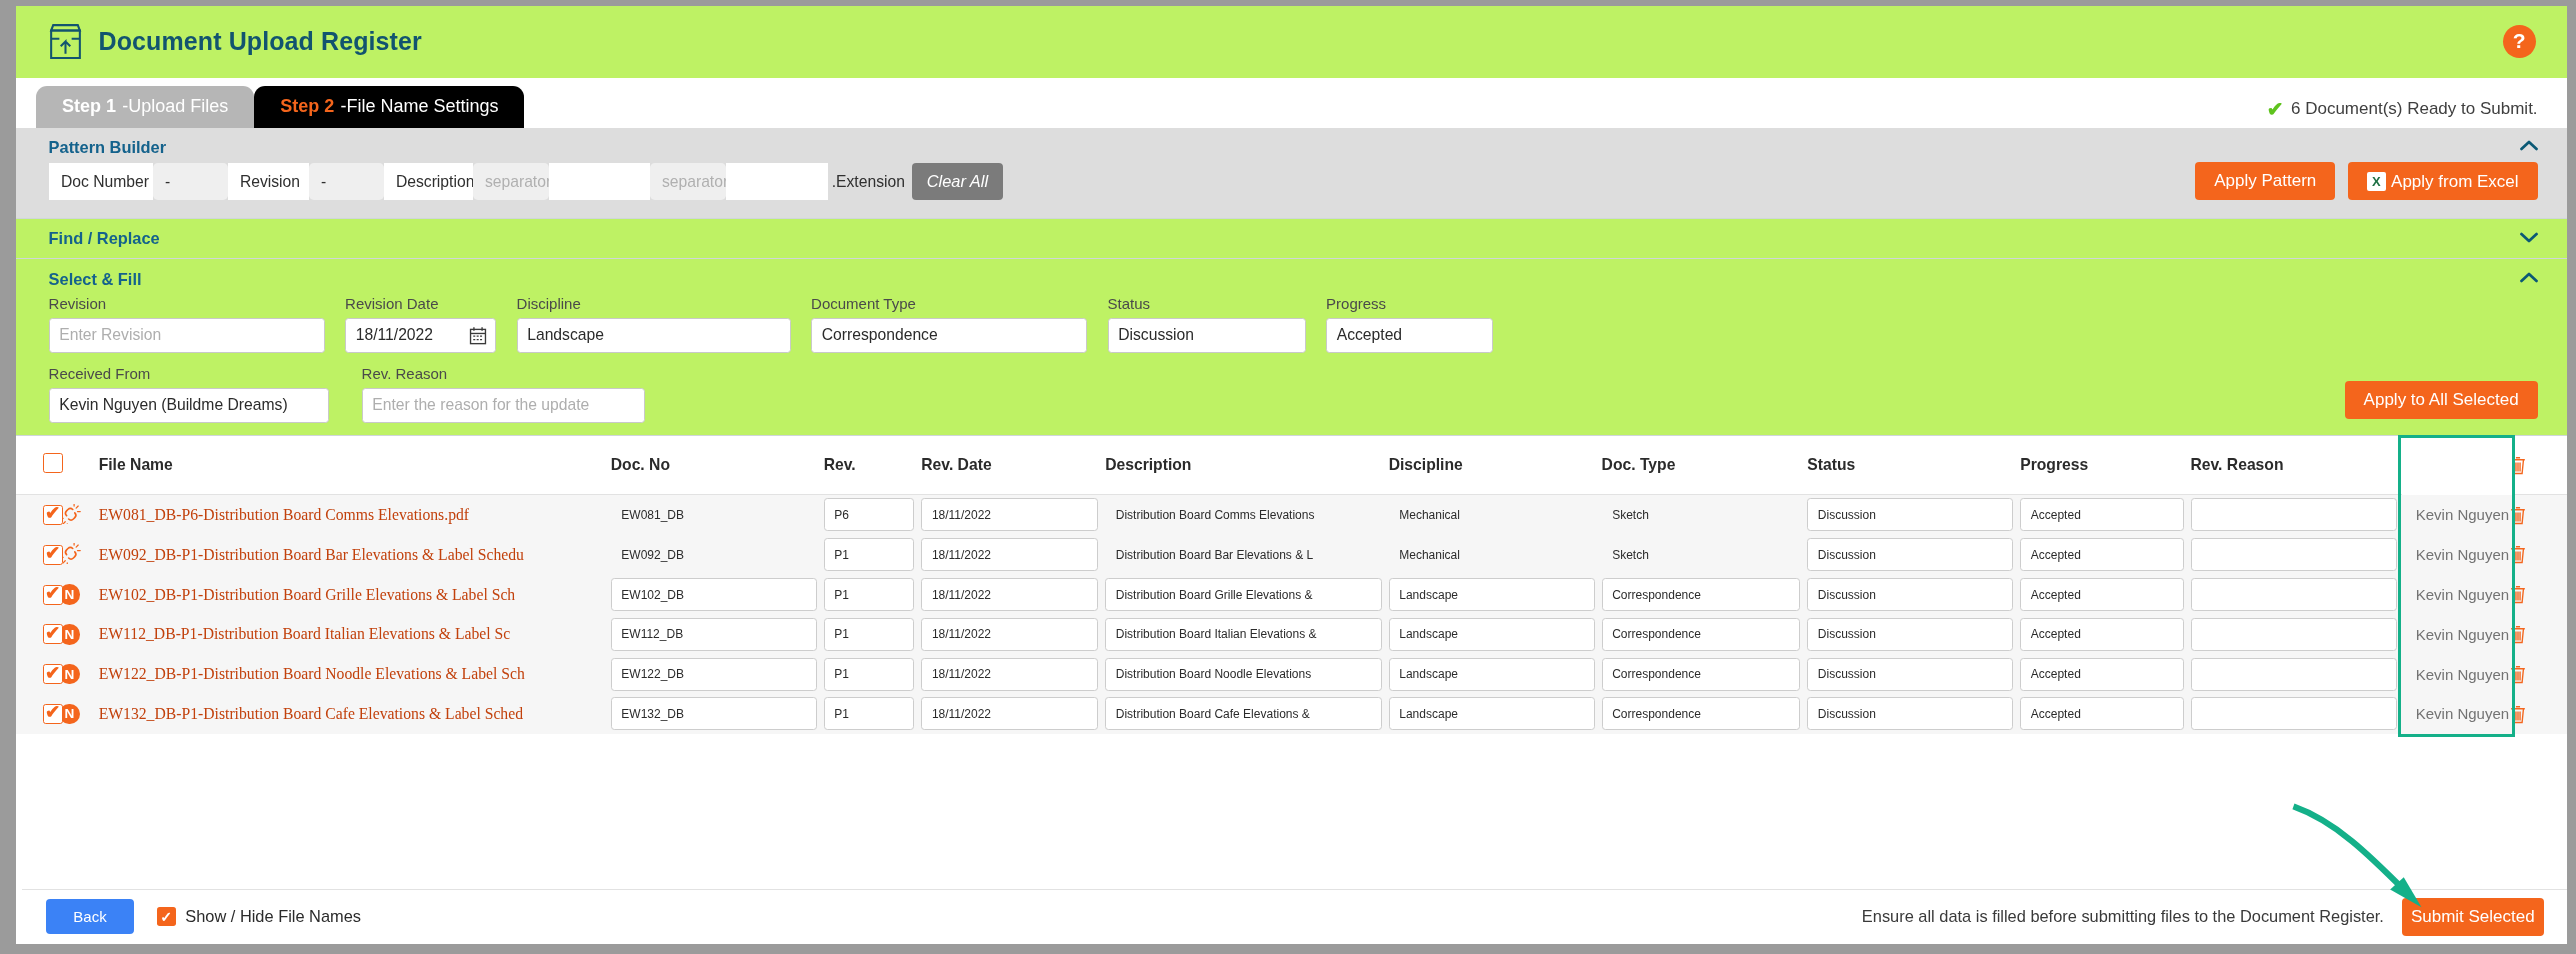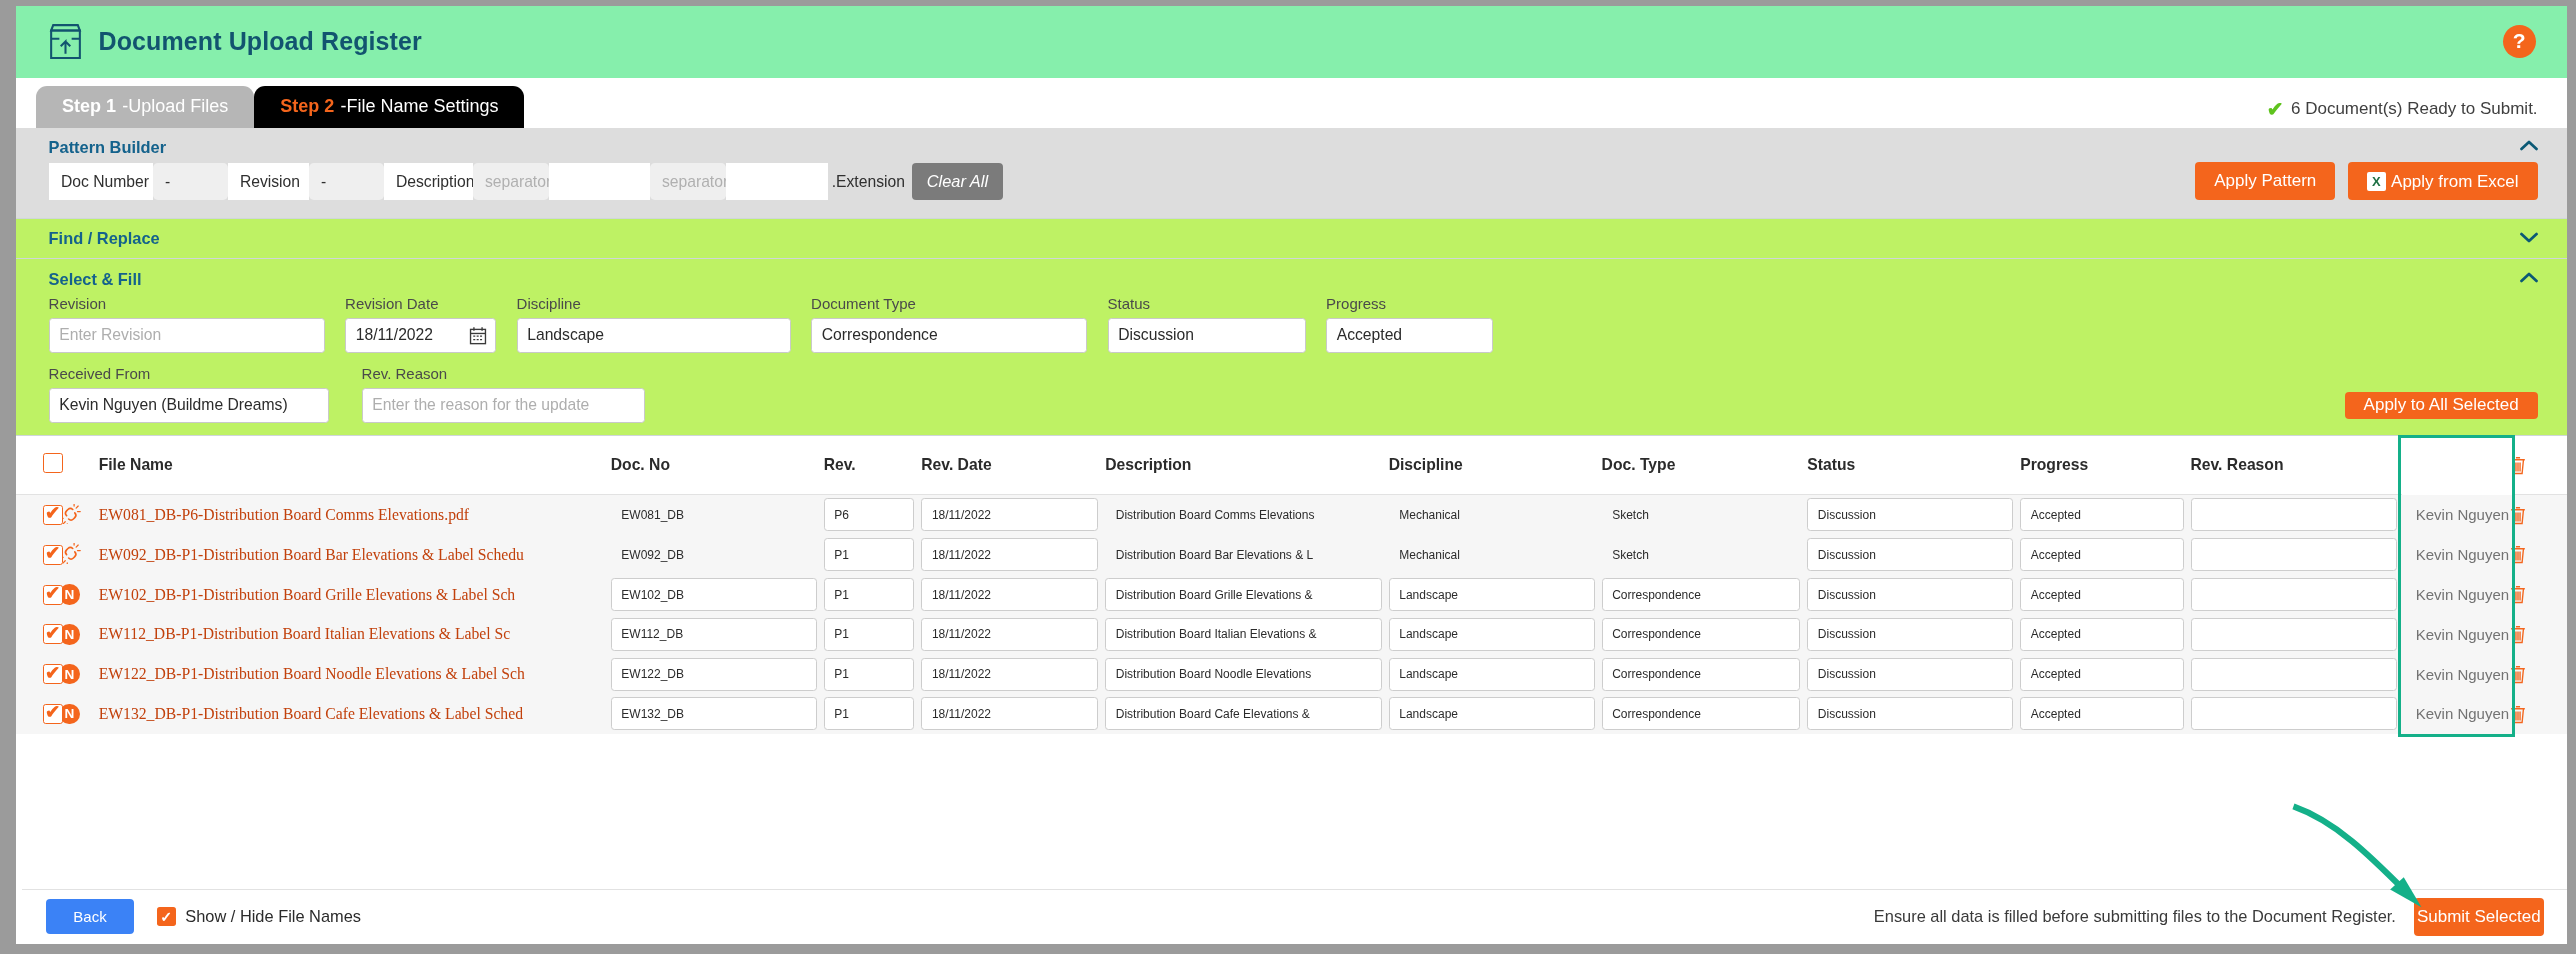--- a/index.html
+++ b/index.html
@@ -19,21 +19,21 @@
     position: absolute;
     left: 9.6px; top: 5.5px;
     width: 2557px; height: 938px;
     background: #ffffff;
     border-left: 6.1px solid #9b9b9b;
     overflow: hidden;
   }
   
   .app-header {
     height: 72px;
-    background: #86efac;
+    background: #bef264;
     display: flex;
     align-items: center;
     padding: 0 24.6px 0 31px;
     position: relative;
   }
   .hdr-icon { width: 37px; height: 41px; flex: 0 0 auto; margin-right: 15px; }
   .app-title {
     font-size: 25px;
     font-weight: bold;
     color: #12546f;
@@ -192,21 +192,21 @@
     position: relative;
   }
   .inp.ph { color: #aeaeae; }
   .cal-ico {
     position: absolute; right: 8.2px; top: 7.5px;
     width: 18px; height: 19px;
   }
   .apply-all {
     position: absolute;
     right: 29px; bottom: 16.4px;
-    height: 27px; padding: 0 19px;
+    height: 38px; padding: 0 19px;
     font-size: 17px;
   }
   .sf-row2 { display: flex; padding: 12.3px 0 0 33px; }
   
   .tbl-wrap { position: relative; background: #fff; }
   table.dt { border-collapse: collapse; width: 2551px; table-layout: fixed; }
   table.dt th {
     font-size: 15.7px;
     color: #2b2b2b;
     font-weight: bold;
@@ -334,21 +334,21 @@
     background: #f4651c; color: #fff;
     display: inline-flex; align-items: center; justify-content: center;
     font-size: 14.3px; font-weight: bold;
     cursor: pointer;
   }
   .foot-right {
     margin-left: auto;
     display: flex; align-items: center; gap: 18px;
   }
   .foot-note { font-size: 16.4px; color: #3a3a3a; white-space: nowrap; }
-  .btn-submit { background: #f4651c; height: 38px; padding: 0 3px; font-size: 17px; }
+  .btn-submit { background: #f4651c; height: 38px; padding: 0 9px; font-size: 17px; }
   .botbar {
     position: absolute; left: 9.6px; bottom: 0;
     width: 2557px; height: 5.5px; background: #9b9b9b;
   }
 </style>
 </head>
 <body>
 
 <div id="app">
   <div class="page">

